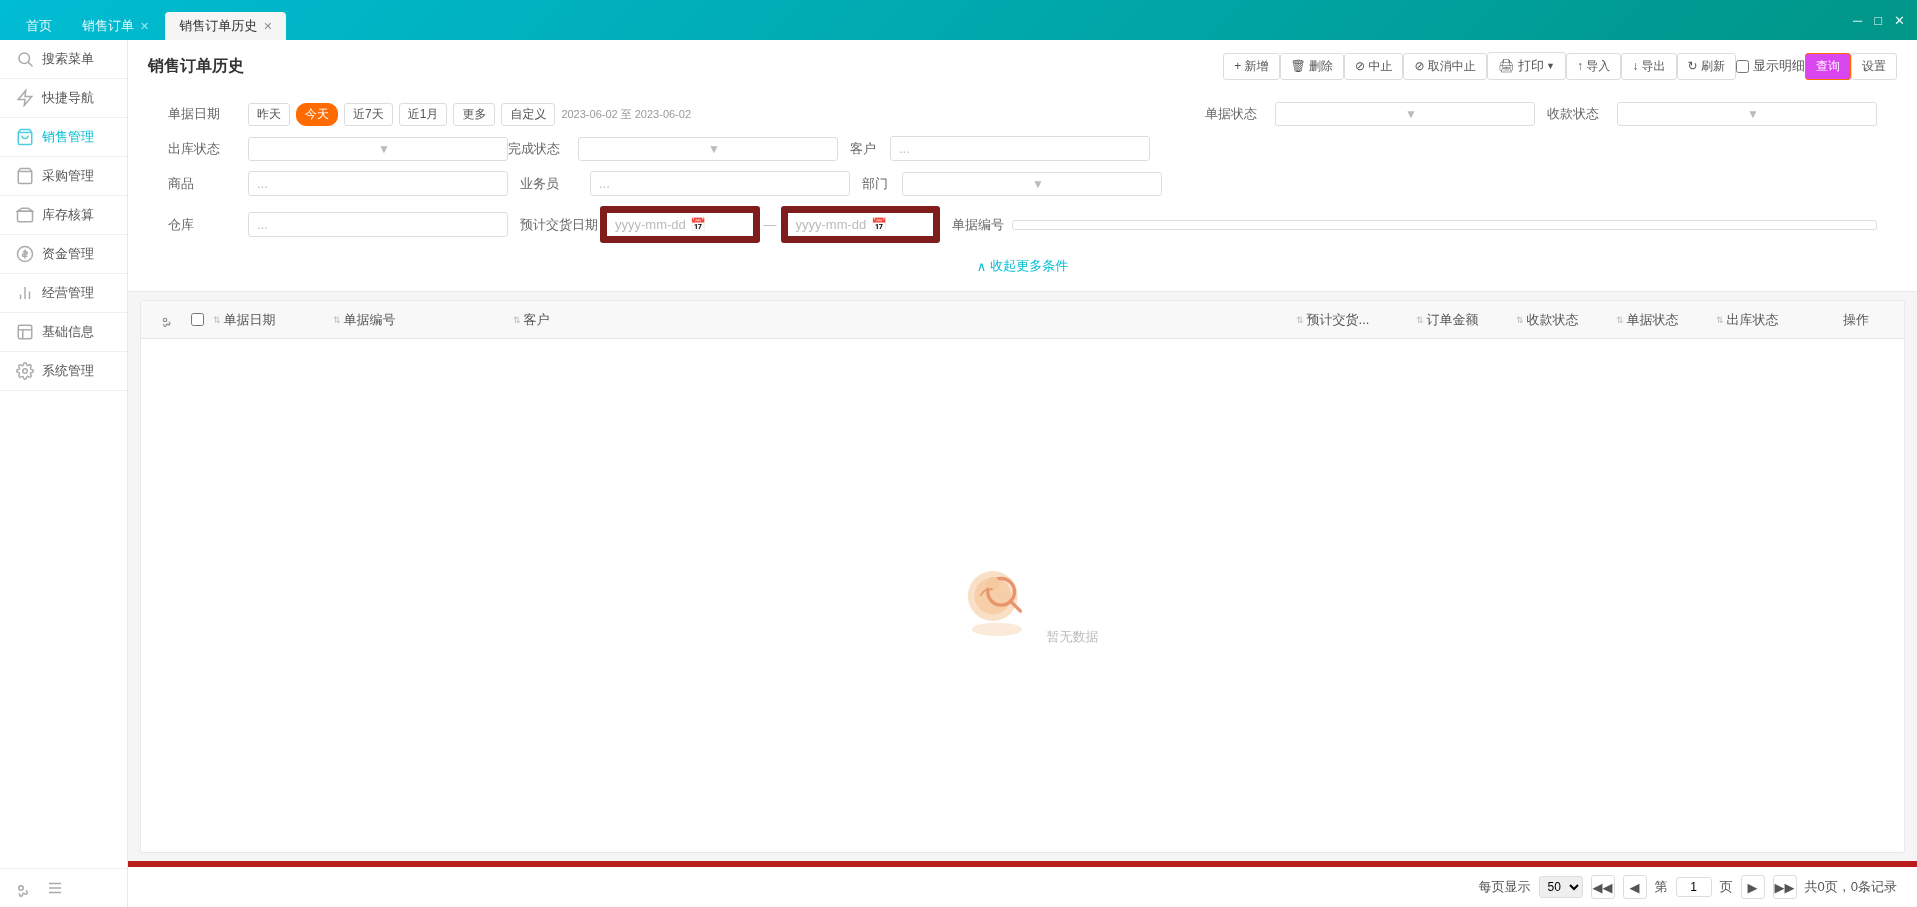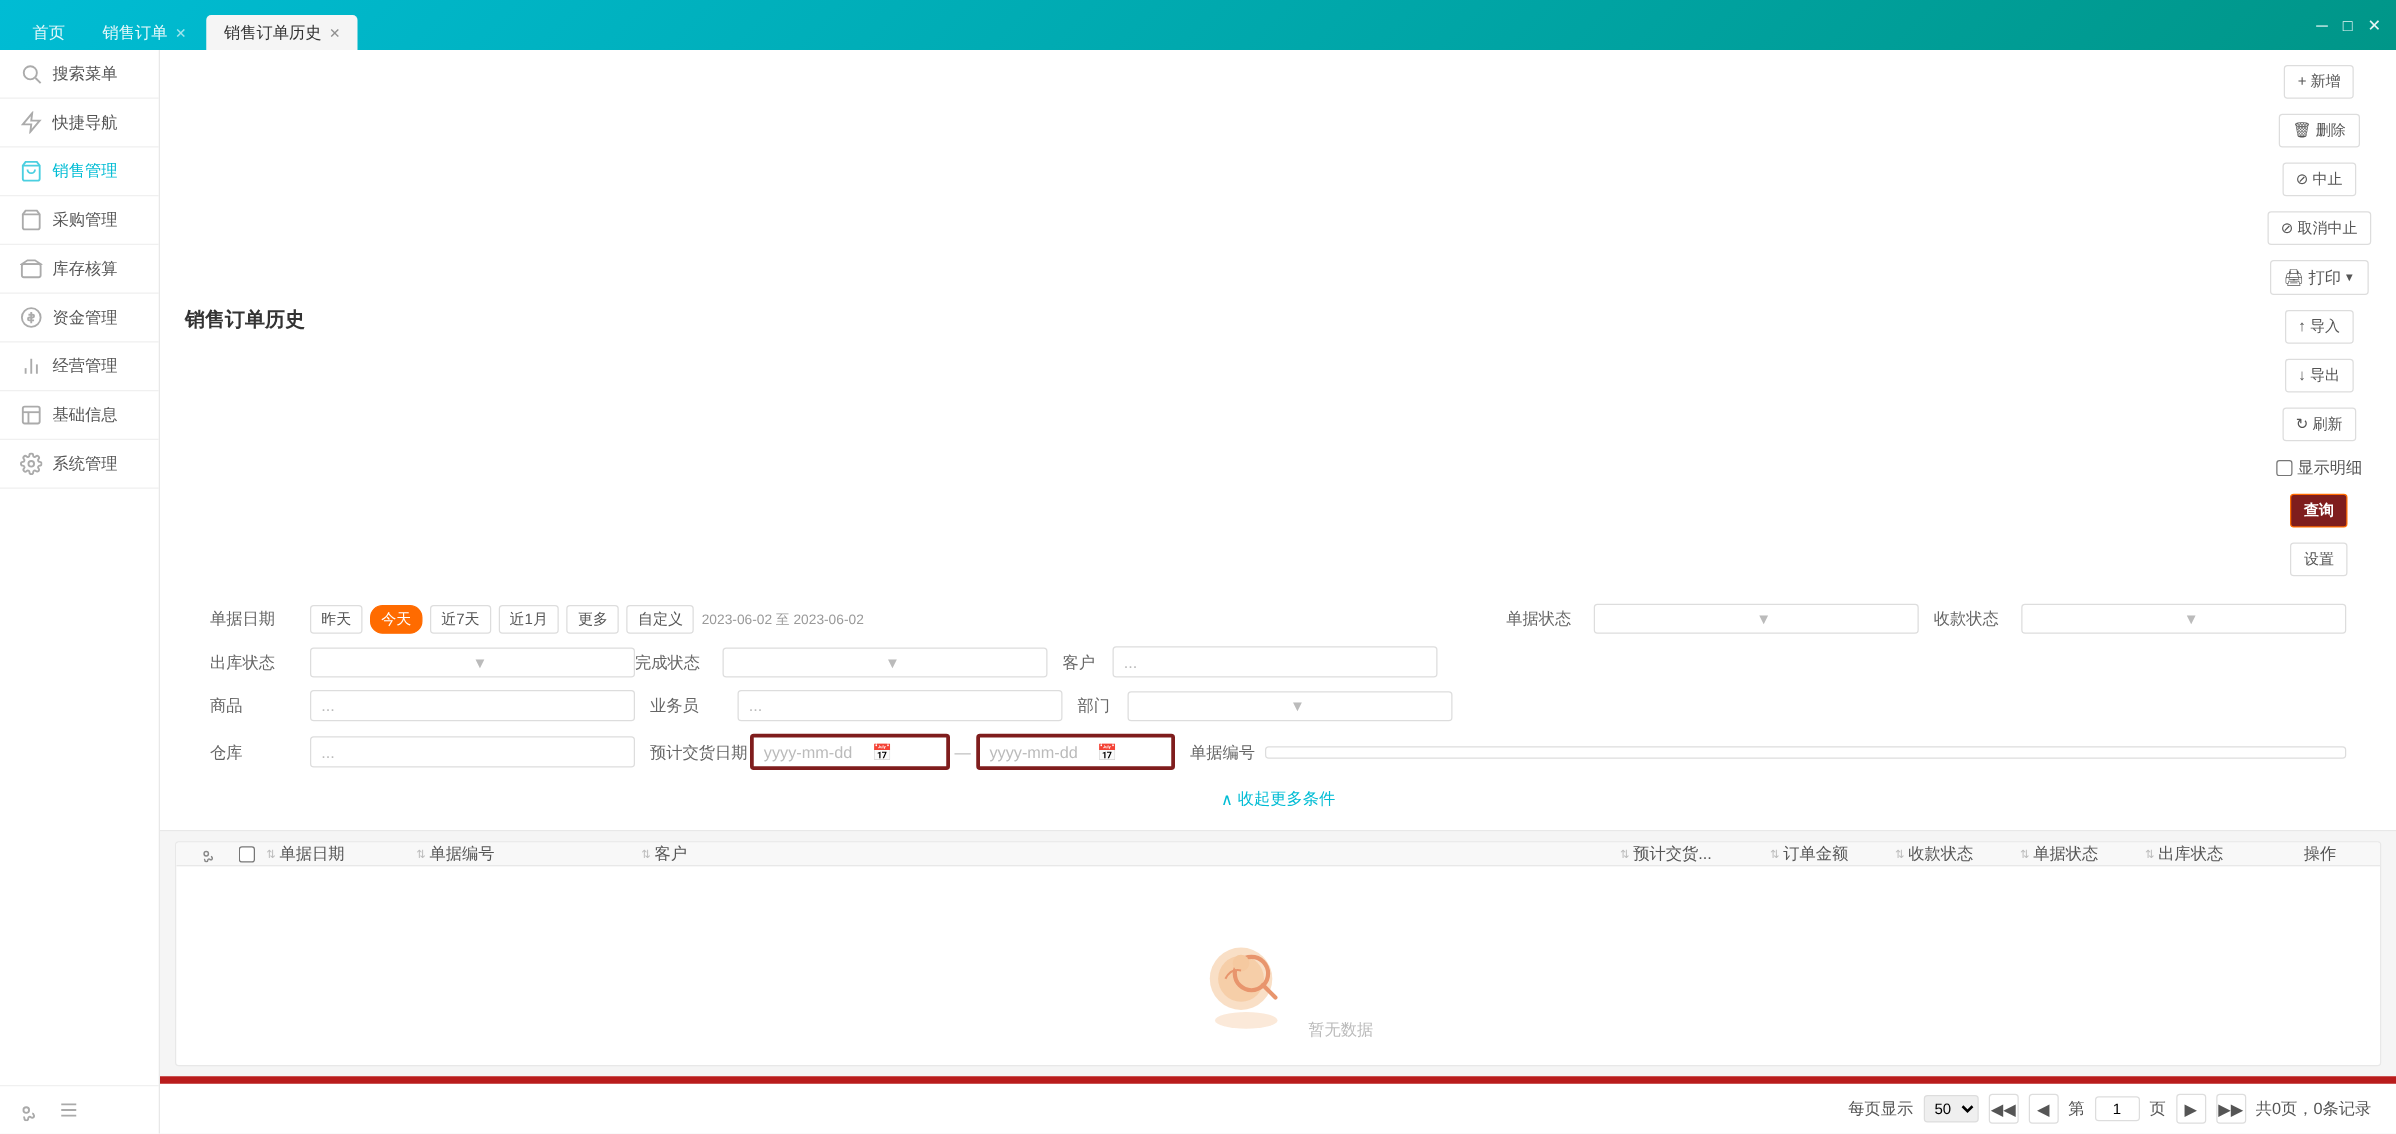--- a/index.html
+++ b/index.html
@@ -110,37 +110,36 @@
       margin-bottom: 12px;
     }
     .page-title {
       font-size: 16px;
       font-weight: bold;
       color: #333;
     }
     .toolbar {
       display: flex;
       align-items: center;
-      gap: 12px;
-      flex-direction: column;
+      gap: 0;
     }
     .toolbar-btn {
       display: flex;
       align-items: center;
       gap: 4px;
       padding: 4px 10px;
       border: 1px solid #ddd;
       border-radius: 3px;
       background: #fff;
       color: #555;
       cursor: pointer;
       font-size: 12px;
       white-space: nowrap;
     }
-    .toolbar-btn.primary { background: #7f1d1d; color: #fff; border-color: #ff6b00; font-weight: bold; }
+    .toolbar-btn.primary { background: #d946ef; color: #fff; border-color: #ff6b00; }
     .show-detail-checkbox {
       display: flex;
       align-items: center;
       gap: 4px;
       font-size: 12px;
       color: #555;
       cursor: pointer;
     }
 
     
@@ -217,28 +216,28 @@
     }
     .filter-input span { flex: 1; color: #bbb; }
     .date-input-group {
       flex: 1;
       display: flex;
       align-items: center;
       gap: 4px;
     }
     .date-input {
       flex: 1;
-      border: 3px solid #7f1d1d;
+      border: 7px solid #7f1d1d;
       border-radius: 3px;
       padding: 4px 8px;
       font-size: 12px;
       color: #bbb;
       display: flex;
       align-items: center;
-      gap: 16px;
+      gap: 5px;
     }
     .date-sep { color: #bbb; }
     .collapse-bar {
       display: flex;
       align-items: center;
       justify-content: center;
       color: #00bcd4;
       font-size: 12px;
       cursor: pointer;
       padding: 4px 0 8px 0;

